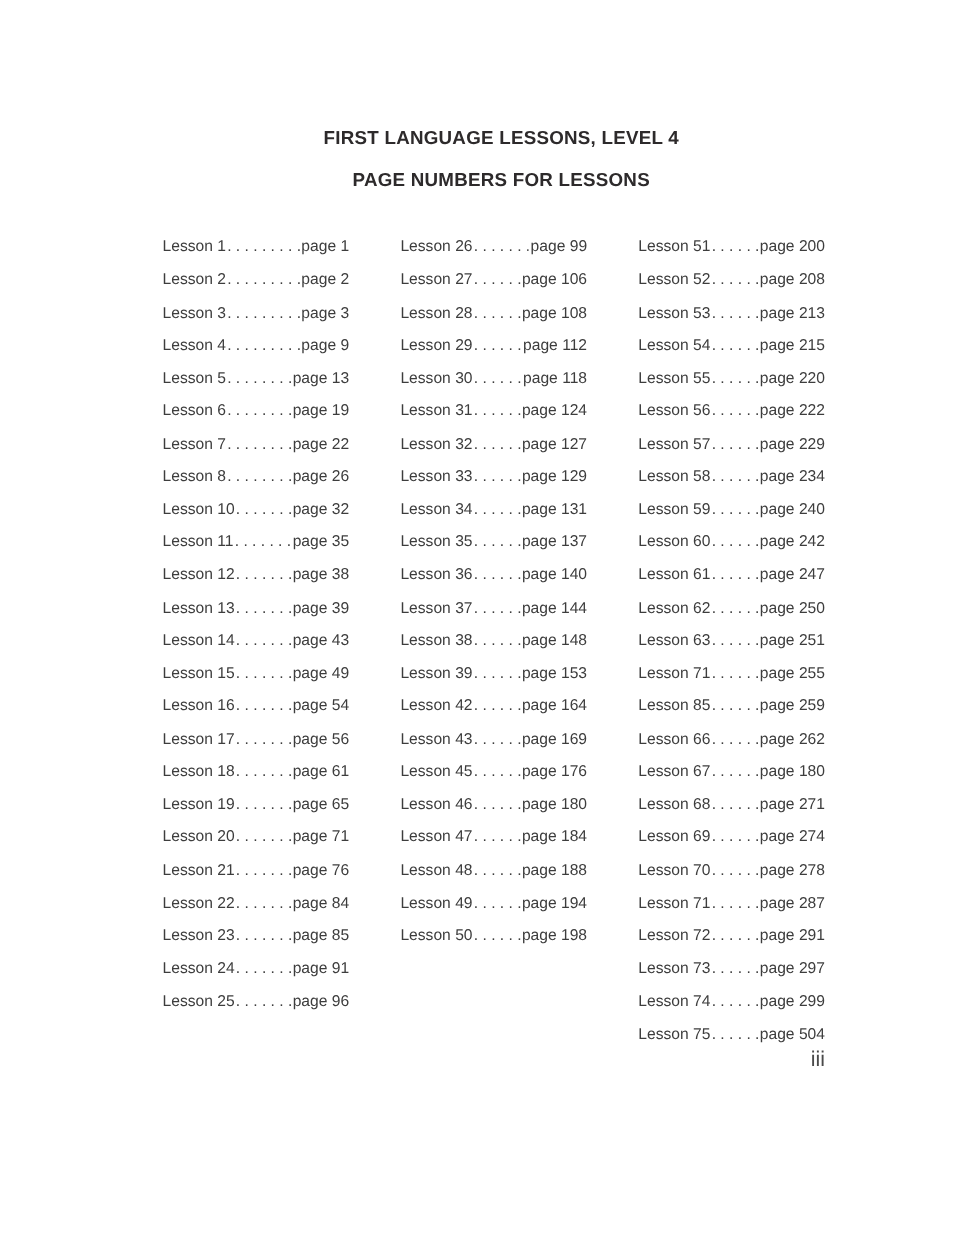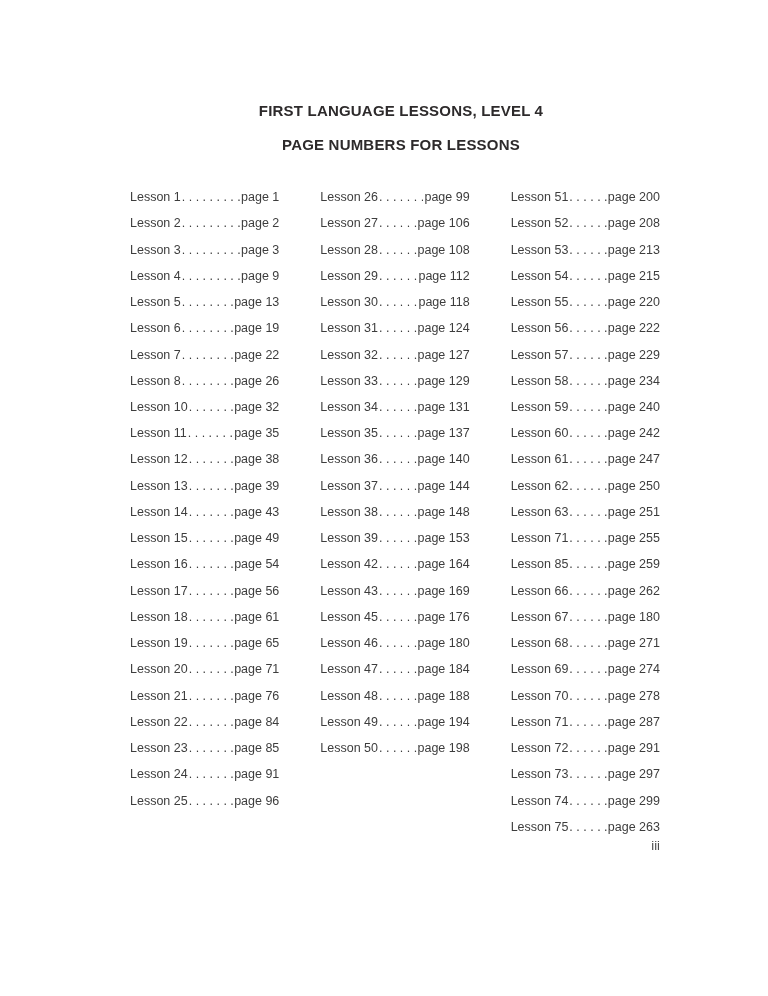--- a/index.html
+++ b/index.html
@@ -64,21 +64,21 @@
   .leader::after {
     content: " . . . . . . . . . . . . . . . . . . . . . . . . . . . . . .";
     color: #3d3d3d;
   }
   .folio {
     position: absolute;
     top: 838px;
     left: 130px;
     width: 530px;
     text-align: right;
-    font-size: 13px;
+    font-size: 17px;
     color: #4a4a4a;
   }
 </style>
 </head>
 <body>
 
 <div class="page">
   <h1 class="title">FIRST LANGUAGE LESSONS, LEVEL 4</h1>
   <h2 class="subtitle">PAGE NUMBERS FOR LESSONS</h2>
   <div class="toc">
@@ -433,18 +433,18 @@
           <span class="pagenum">page 297</span>
         </div>
         <div class="entry">
           <span class="lesson">Lesson 74</span>
           <span class="leader"></span>
           <span class="pagenum">page 299</span>
         </div>
         <div class="entry">
           <span class="lesson">Lesson 75</span>
           <span class="leader"></span>
-          <span class="pagenum">page 263</span>
+          <span class="pagenum">page 504</span>
         </div>
       </div>
     </div>
   <div class="folio">iii</div>
 </div>
 
 </body></html>

